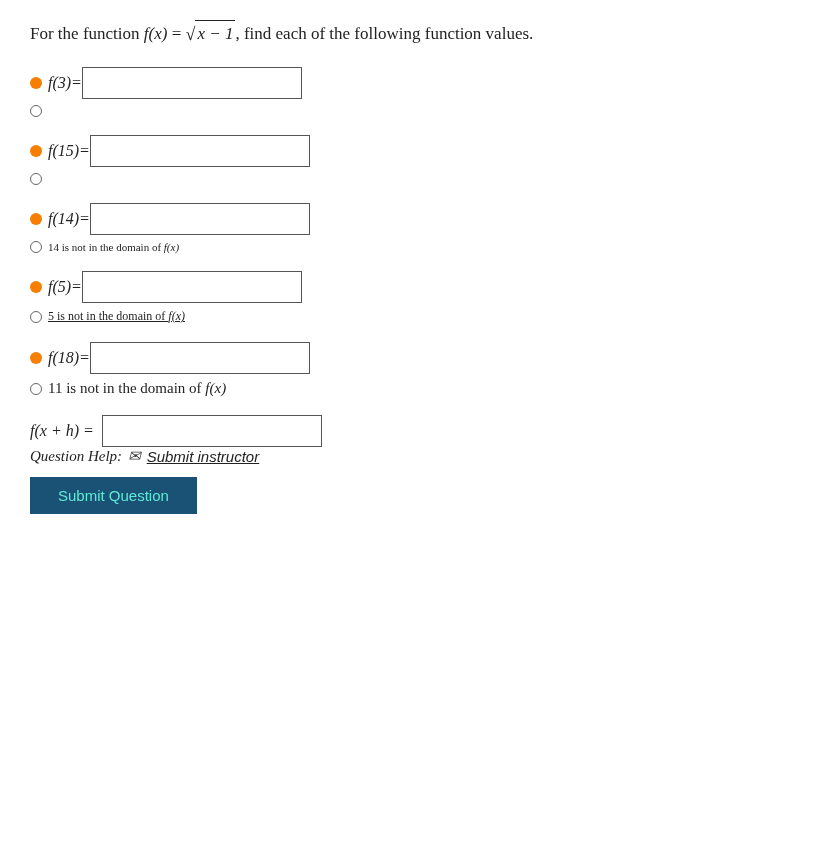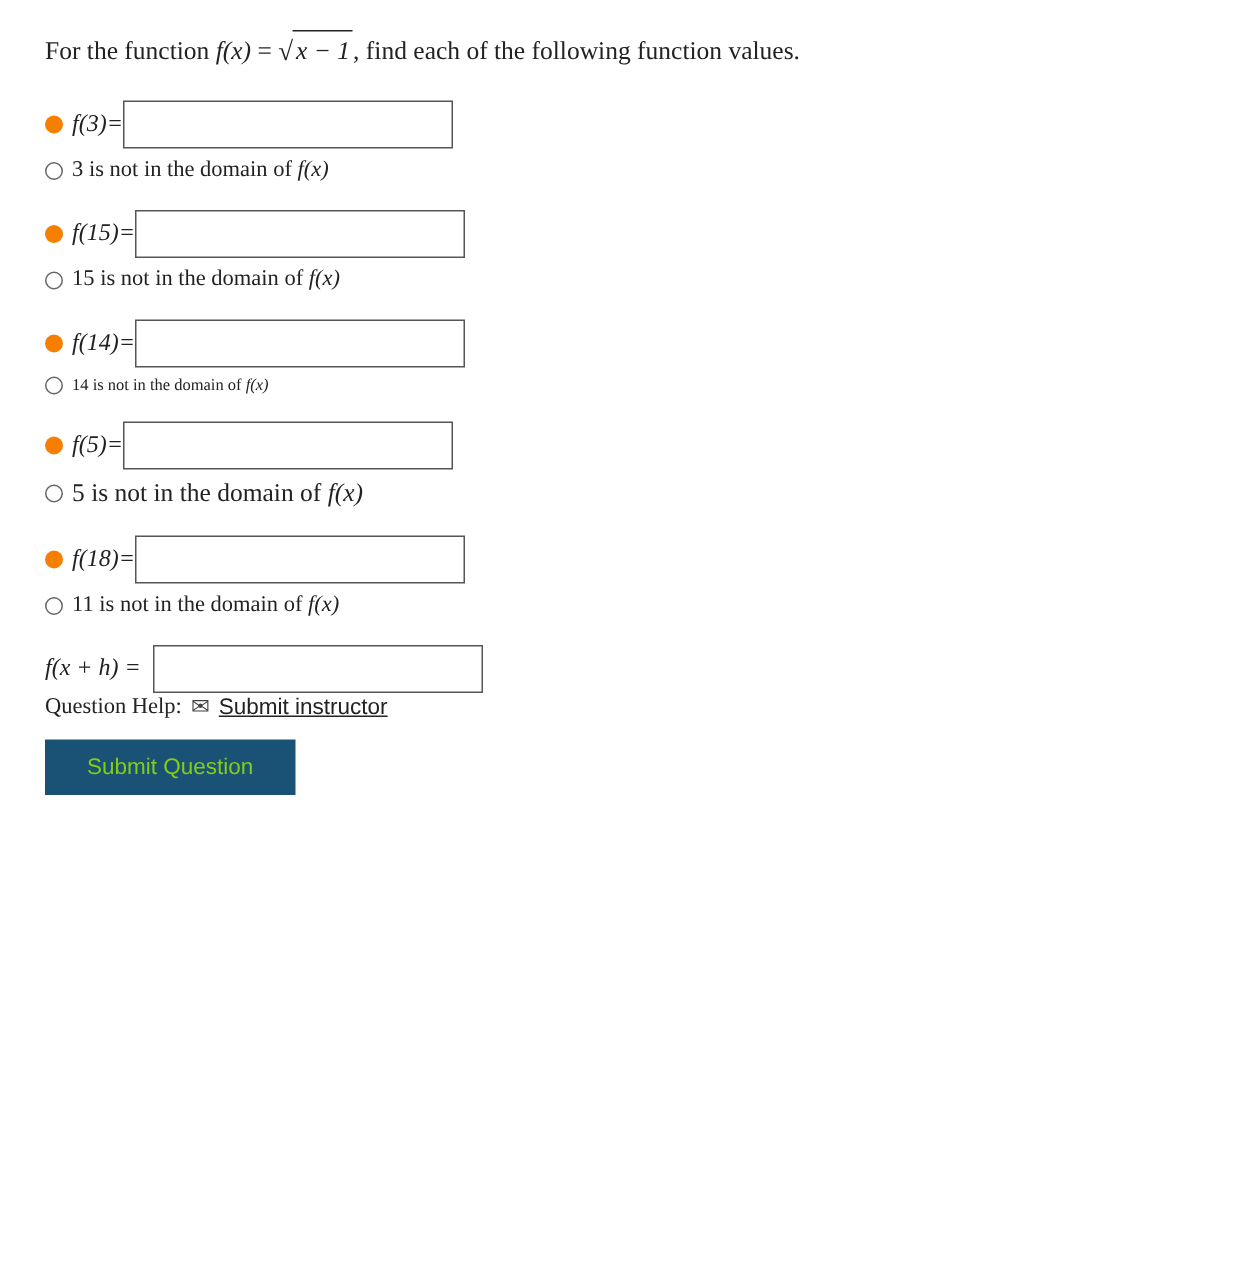--- a/index.html
+++ b/index.html
@@ -100,37 +100,38 @@
       background: #fff;
     }
 
     .question-help {
       font-size: 15px;
       color: #222;
       display: flex;
       align-items: center;
       gap: 6px;
       margin-bottom: 12px;
+      font-style: italic;
     }
 
     .question-help a {
       color: #222;
       text-decoration: underline;
       font-family: Arial, sans-serif;
       font-size: 15px;
     }
 
     .mail-icon {
       font-size: 15px;
       color: #444;
     }
 
     .submit-btn {
       background: #1a5276;
-      color: #84cc16;
+      color: #5eead4;
       border: none;
       padding: 10px 28px;
       font-size: 15px;
       cursor: pointer;
       font-family: Arial, sans-serif;
     }
 
     
     .sqrt-container {
       display: inline-flex;
@@ -161,33 +162,31 @@
 </div>
 
 <div class="question-block">
   <div class="answer-row">
     <span class="bullet-orange"></span>
     <span class="label-text" style="font-style:italic;">f(3)=</span>
     <input class="answer-input" type="text" value="" style="">
   </div>
   <div class="not-in-domain">
     <span class="bullet-radio"></span>
-    <span style="font-size:15px;">3 is not in the domain of <span style="font-style:italic;">f(x)</span></span>
   </div>
 </div>
 
 <div class="question-block">
   <div class="answer-row">
     <span class="bullet-orange"></span>
     <span class="label-text" style="font-style:italic;text-align:right;">f(15)=</span>
     <input class="answer-input" type="text" value="" style="">
   </div>
   <div class="not-in-domain">
     <span class="bullet-radio"></span>
-    <span style="font-size:15px;">15 is not in the domain of <span style="font-style:italic;">f(x)</span></span>
   </div>
 </div>
 
 <div class="question-block">
   <div class="answer-row">
     <span class="bullet-orange"></span>
     <span class="label-text" style="font-style:italic;">f(14)=</span>
     <input class="answer-input" type="text" value="" style="">
   </div>
   <div class="not-in-domain">
@@ -197,21 +196,21 @@
 </div>
 
 <div class="question-block">
   <div class="answer-row">
     <span class="bullet-orange"></span>
     <span class="label-text" style="font-style:italic;">f(5)=</span>
     <input class="answer-input" type="text" value="" style="">
   </div>
   <div class="not-in-domain">
     <span class="bullet-radio"></span>
-    <span style="font-size:17px;">5 is not in the domain of <span style="font-style:italic;">f(x)</span></span>
+    <span style="font-size:12px;text-decoration:underline;">5 is not in the domain of <span style="font-style:italic;">f(x)</span></span>
   </div>
 </div>
 
 <div class="question-block">
   <div class="answer-row">
     <span class="bullet-orange"></span>
     <span class="label-text" style="font-style:italic;">f(18)=</span>
     <input class="answer-input" type="text" value="" style="">
   </div>
   <div class="not-in-domain">

